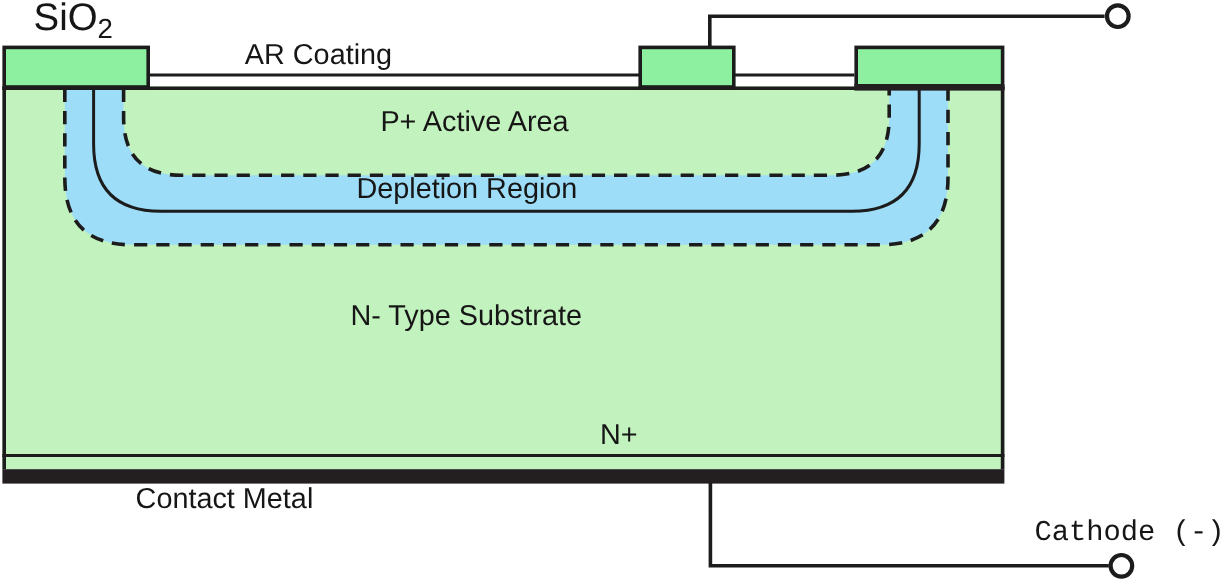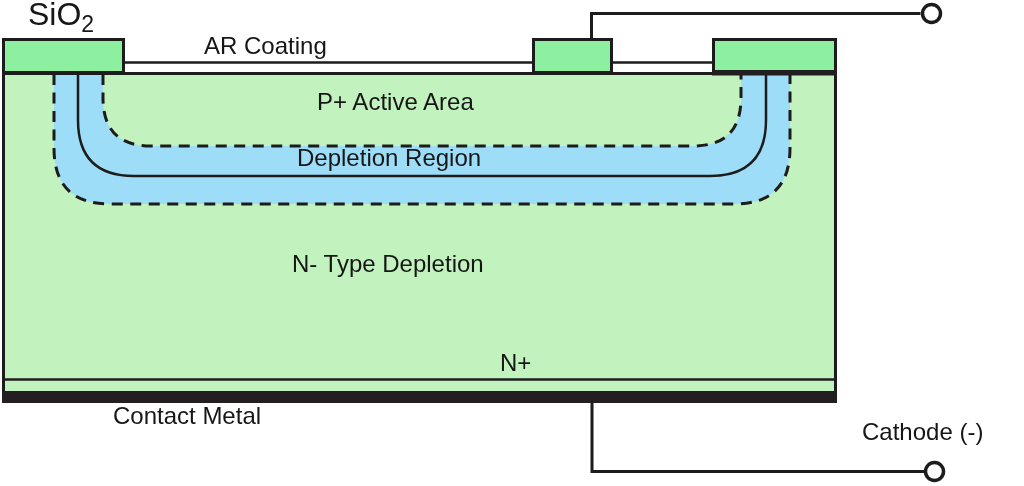--- a/index.html
+++ b/index.html
@@ -29,21 +29,21 @@
   .lbl { position: absolute; font-size: 24px; line-height: 1.05; white-space: nowrap; }
   .lbl-sio2 { left: 28px; top: -2px; font-size: 32px; }
   .lbl-sio2 .sub { font-size: 23px; vertical-align: -7px; }
   .lbl-ar        { left: 204px; top: 33px; }
   .lbl-anode     { left: 881px; top: 24px; }
   .lbl-pactive   { left: 317px; top: 89px; }
   .lbl-depletion { left: 297px; top: 145px; }
   .lbl-substrate { left: 292px; top: 251px; }
   .lbl-nplus     { left: 500px; top: 350px; }
   .lbl-cmetal    { left: 113px; top: 403px; }
-  .lbl-cathode   { left: 862px; top: 419px; }
+  .lbl-cathode   { left: 862px; top: 432px; font-family: Liberation Mono, monospace; }
 </style>
 </head>
 <body>
 
 <div class="stage">
 
   <svg viewBox="0 0 1024 486" width="1024" height="486">
 
     <rect class="body-fill" x="2" y="72" width="835" height="319"></rect>
 
@@ -79,20 +79,20 @@
 
   <div class="lbl lbl-sio2"><span>SiO</span><span class="sub">2</span></div>
 
   <div class="lbl lbl-ar">AR Coating</div>
 
 
   <div class="lbl lbl-depletion">Depletion Region</div>
 
   <div class="lbl lbl-pactive">P+ Active Area</div>
 
-  <div class="lbl lbl-substrate">N- Type Depletion</div>
+  <div class="lbl lbl-substrate">N- Type Substrate</div>
 
   <div class="lbl lbl-nplus">N+</div>
 
   <div class="lbl lbl-cmetal">Contact Metal</div>
 
   <div class="lbl lbl-cathode">Cathode (-)</div>
 </div>
 
 </body></html>

